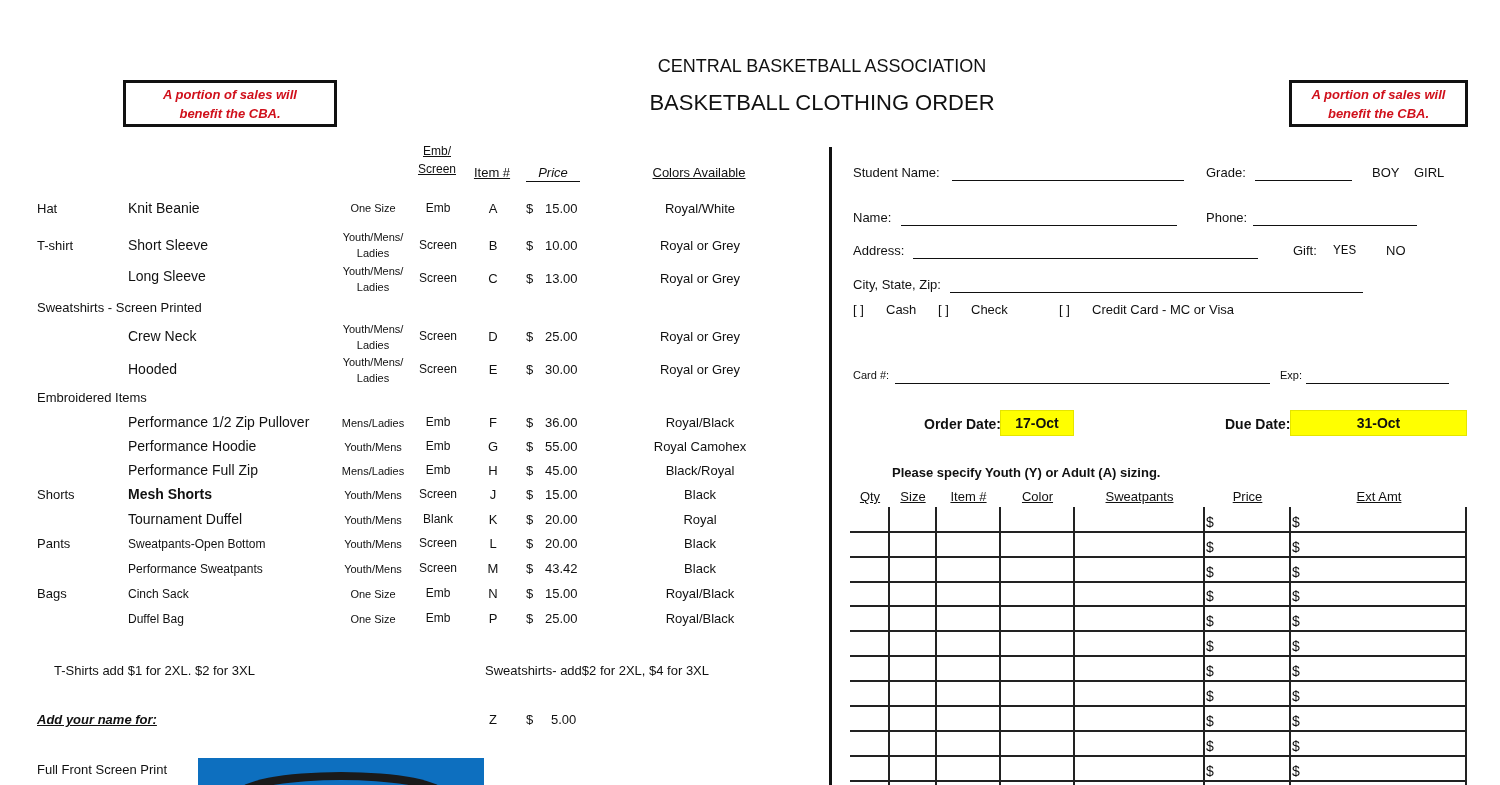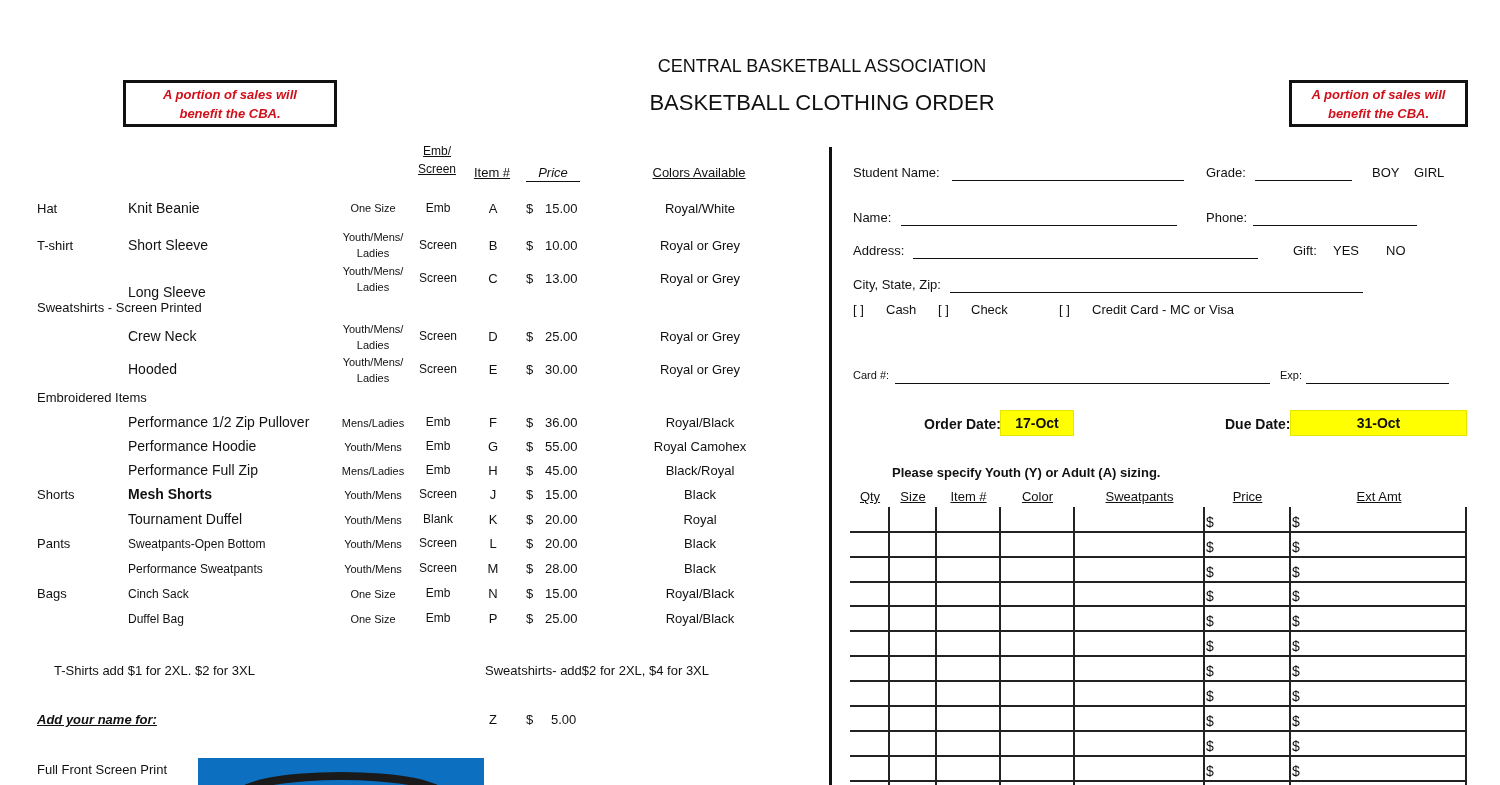--- a/index.html
+++ b/index.html
@@ -77,21 +77,21 @@
       <div>Ladies</div>
     </div>
   <div class="abs c t12" style="left:417px; top:238px; width:42px;">Screen</div>
   <div class="abs c t13" style="left:480px; top:238px; width:26px;">B</div>
   <div class="abs t13" style="left:526px; top:238px;">$</div>
   <div class="abs t13" style="left:545px; top:238px;text-align:center;">10.00</div>
   <div class="abs c t13" style="left:620px; top:238px; width:160px;">Royal or Grey</div>
 </div>
 
 <div>
-  <div class="abs t14" style="left:128px; top:284px;">Long Sleeve</div>
+  <div class="abs t14" style="left:128px; top:268px;">Long Sleeve</div>
   <div class="abs small2" style="left:333px; top:263px; width:80px;">
       <div>Youth/Mens/</div>
       <div>Ladies</div>
     </div>
   <div class="abs c t12" style="left:417px; top:271px; width:42px;">Screen</div>
   <div class="abs c t13" style="left:480px; top:271px; width:26px;">C</div>
   <div class="abs t13" style="left:526px; top:271px;">$</div>
   <div class="abs t13" style="left:545px; top:271px;">13.00</div>
   <div class="abs c t13" style="left:620px; top:271px; width:160px;">Royal or Grey</div>
 </div>
@@ -181,21 +181,21 @@
   <div class="abs t13" style="left:526px; top:536px;">$</div>
   <div class="abs t13" style="left:545px; top:536px;">20.00</div>
   <div class="abs c t13" style="left:620px; top:536px; width:160px;">Black</div>
 </div>
 <div>
   <div class="abs t12" style="left:128px; top:562px;">Performance Sweatpants</div>
   <div class="abs small2" style="left:333px; top:561px; width:80px;">Youth/Mens</div>
   <div class="abs c t12" style="left:417px; top:561px; width:42px;">Screen</div>
   <div class="abs c t13" style="left:480px; top:561px; width:26px;">M</div>
   <div class="abs t13" style="left:526px; top:561px;">$</div>
-  <div class="abs t13" style="left:545px; top:561px;">28.00</div>
+  <div class="abs t13" style="left:545px; top:561px;">43.42</div>
   <div class="abs c t13" style="left:620px; top:561px; width:160px;">Black</div>
 </div>
 <div>
   <div class="abs t13" style="left:37px; top:586px;">Bags</div>
   <div class="abs t12" style="left:128px; top:587px;">Cinch Sack</div>
   <div class="abs small2" style="left:333px; top:586px; width:80px;">One Size</div>
   <div class="abs c t12" style="left:417px; top:586px; width:42px;">Emb</div>
   <div class="abs c t13" style="left:480px; top:586px; width:26px;">N</div>
   <div class="abs t13" style="left:526px; top:586px;">$</div>
   <div class="abs t13" style="left:545px; top:586px;">15.00</div>
@@ -235,21 +235,21 @@
 <div class="abs t13" style="left:1414px; top:165px;">GIRL</div>
 
 <div class="abs t13" style="left:853px; top:210px;">Name:</div>
 <div class="abs blank" style="left:901px; top:211px; width:276px;"></div>
 <div class="abs t13" style="left:1206px; top:210px;">Phone:</div>
 <div class="abs blank" style="left:1253px; top:211px; width:164px;"></div>
 
 <div class="abs t13" style="left:853px; top:243px;">Address:</div>
 <div class="abs blank" style="left:913px; top:244px; width:345px;"></div>
 <div class="abs t13" style="left:1293px; top:243px;">Gift:</div>
-<div class="abs t13" style="left:1333px; top:243px;">YES</div>
+<div class="abs t13" style="left:1333px; top:243px;font-family:Liberation Mono, monospace;">YES</div>
 <div class="abs t13" style="left:1386px; top:243px;">NO</div>
 
 <div class="abs t13" style="left:853px; top:277px;">City, State, Zip:</div>
 <div class="abs blank" style="left:950px; top:278px; width:413px;"></div>
 
 <div class="abs t13" style="left:853px; top:302px;">[    ]</div>
 <div class="abs t13" style="left:886px; top:302px;">Cash</div>
 <div class="abs t13" style="left:938px; top:302px;">[    ]</div>
 <div class="abs t13" style="left:971px; top:302px;">Check</div>
 <div class="abs t13" style="left:1059px; top:302px;">[    ]</div>

